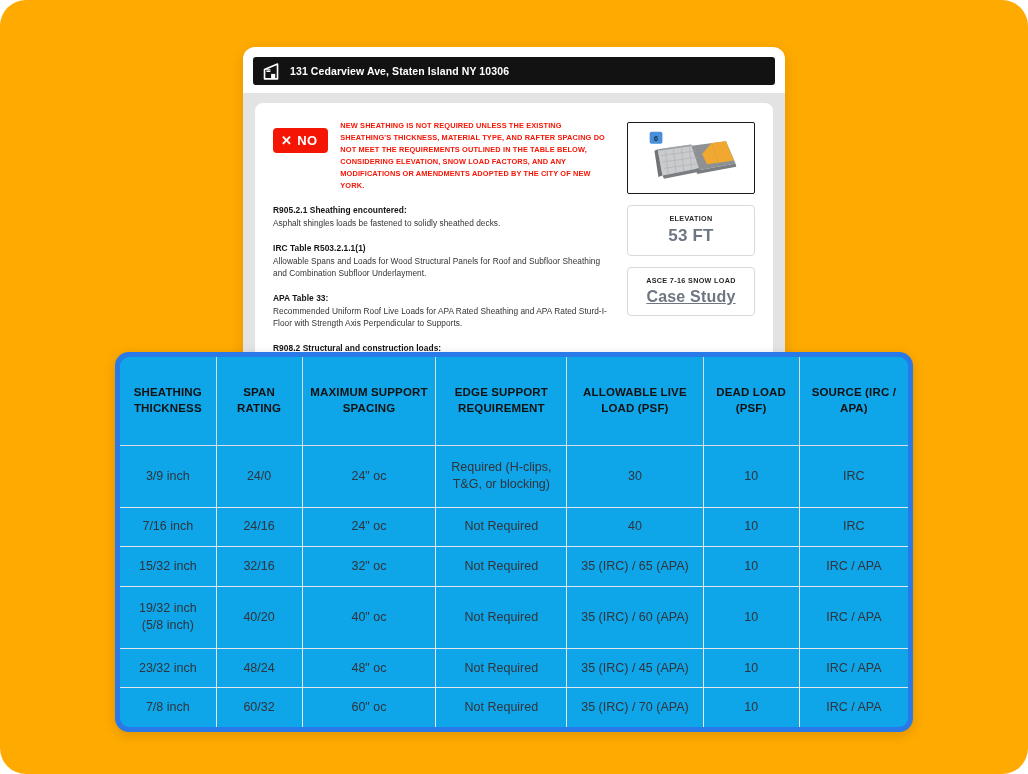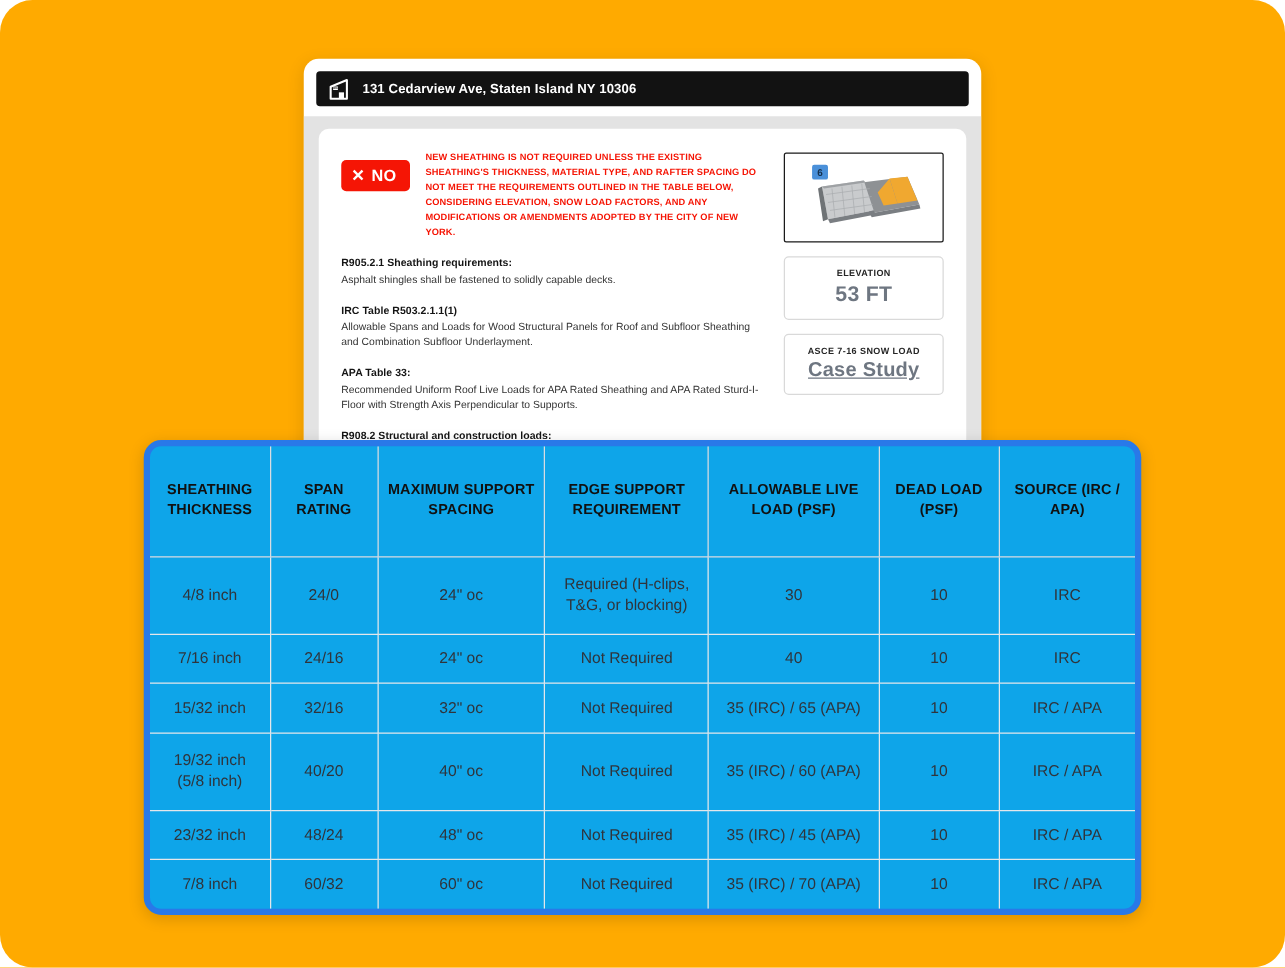--- a/index.html
+++ b/index.html
@@ -234,22 +234,22 @@
 
           <div class="callout">
             <div class="no-badge">
               <span class="no-x">✕</span>
               <span>NO</span>
             </div>
             <div class="callout-text">NEW SHEATHING IS NOT REQUIRED UNLESS THE EXISTING SHEATHING'S THICKNESS, MATERIAL TYPE, AND RAFTER SPACING DO NOT MEET THE REQUIREMENTS OUTLINED IN THE TABLE BELOW, CONSIDERING ELEVATION, SNOW LOAD FACTORS, AND ANY MODIFICATIONS OR AMENDMENTS ADOPTED BY THE CITY OF NEW YORK.</div>
           </div>
 
           <div class="section">
-            <div class="section-title">R905.2.1 Sheathing requirements:</div>
-            <div class="section-body">Asphalt shingles shall be fastened to solidly capable decks.</div>
+            <div class="section-title">R905.2.1 Sheathing encountered:</div>
+            <div class="section-body">Asphalt shingles loads be fastened to solidly sheathed decks.</div>
           </div>
 
           <div class="section">
             <div class="section-title">IRC Table R503.2.1.1(1)</div>
             <div class="section-body">Allowable Spans and Loads for Wood Structural Panels for Roof and Subfloor Sheathing and Combination Subfloor Underlayment.</div>
           </div>
 
           <div class="section">
             <div class="section-title">APA Table 33:</div>
             <div class="section-body">Recommended Uniform Roof Live Loads for APA Rated Sheathing and APA Rated Sturd-I-Floor with Strength Axis Perpendicular to Supports.</div>
@@ -316,21 +316,21 @@
           <th class="c1">SPAN RATING</th>
           <th class="c2">MAXIMUM SUPPORT SPACING</th>
           <th class="c3">EDGE SUPPORT REQUIREMENT</th>
           <th class="c4">ALLOWABLE LIVE LOAD (PSF)</th>
           <th class="c5">DEAD LOAD (PSF)</th>
           <th class="c6">SOURCE (IRC / APA)</th>
         </tr>
       </thead>
       <tbody>
         <tr>
-          <td>4/8 inch</td>
+          <td>3/9 inch</td>
           <td>24/0</td>
           <td>24" oc</td>
           <td>Required (H-clips, T&amp;G, or blocking)</td>
           <td>30</td>
           <td>10</td>
           <td>IRC</td>
         </tr>
         <tr>
           <td>7/16 inch</td>
           <td>24/16</td>

